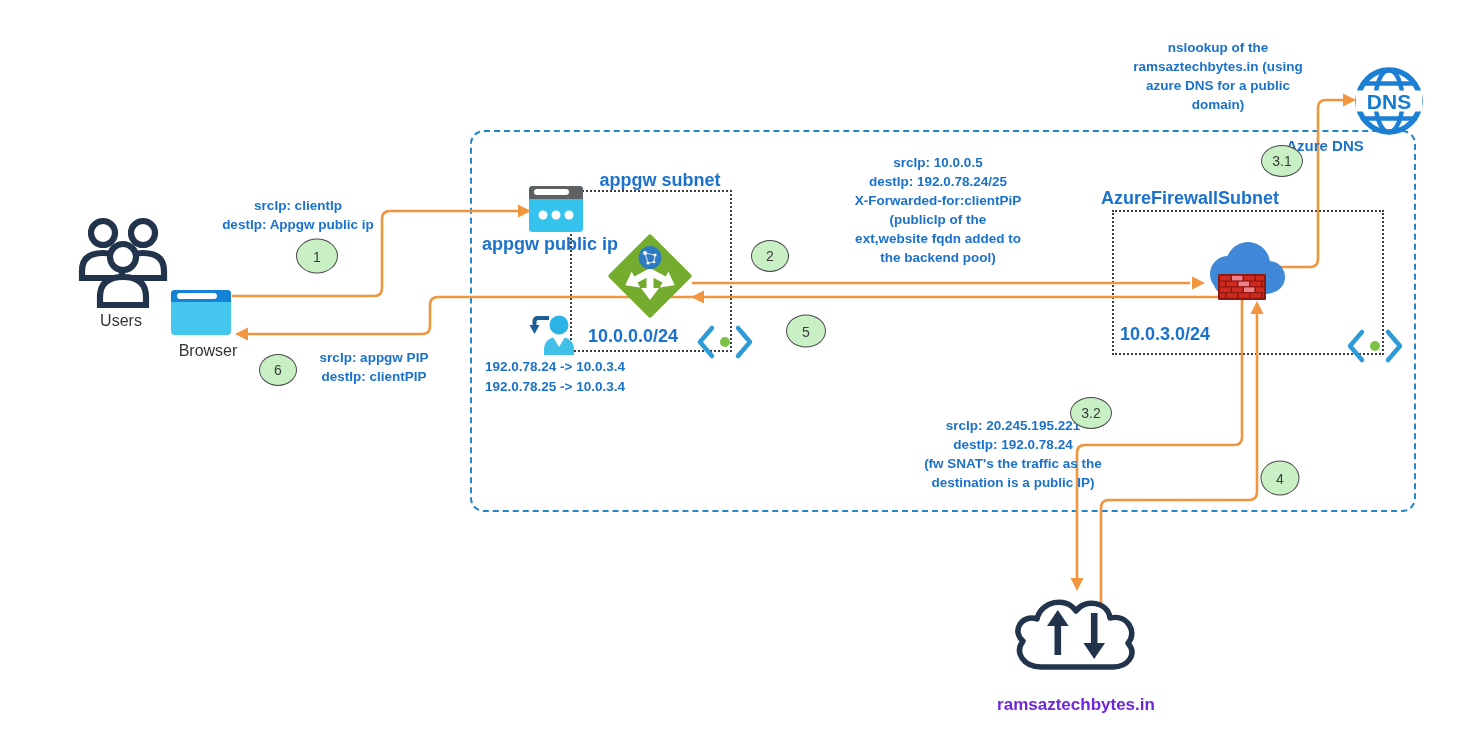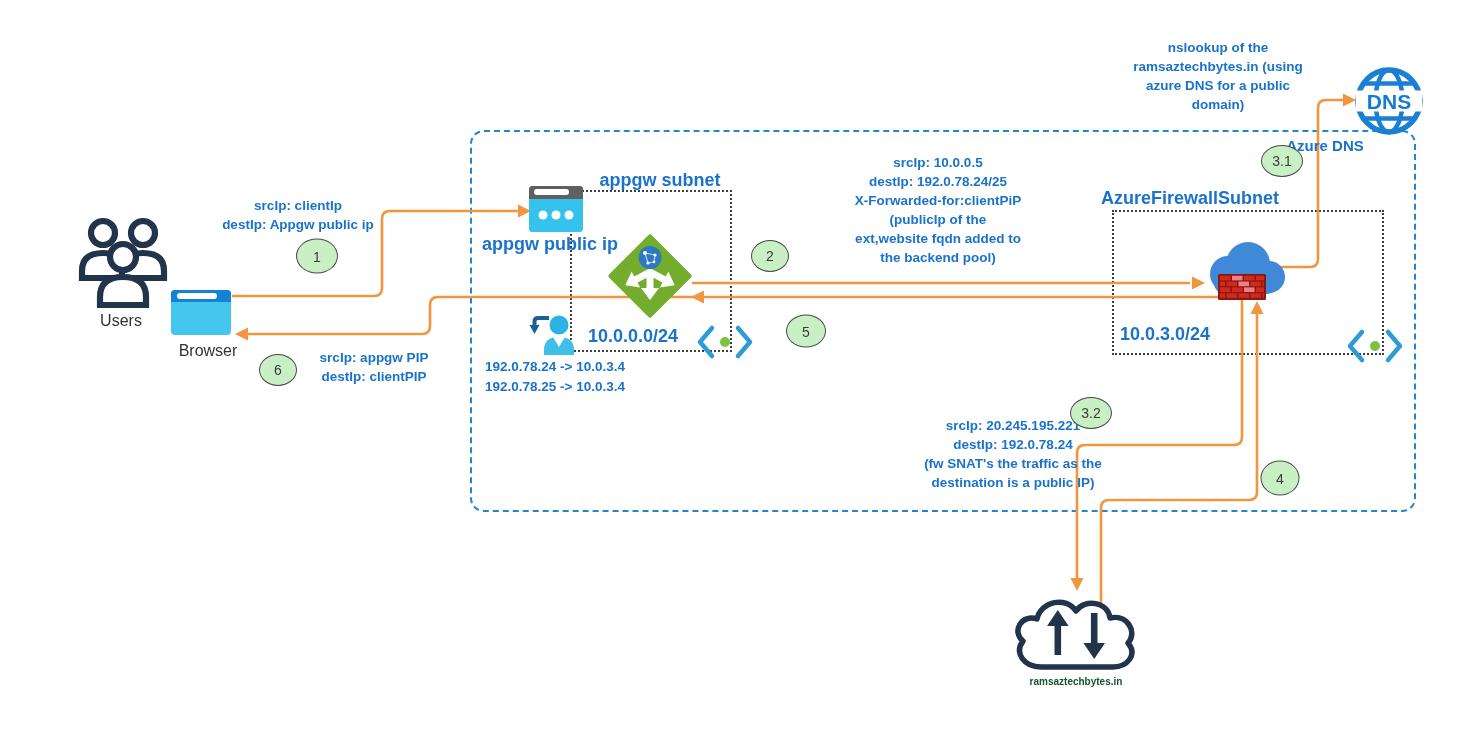--- a/index.html
+++ b/index.html
@@ -3,21 +3,21 @@
 <meta charset="utf-8">
 <style>
   html,body{margin:0;padding:0;background:#ffffff;}
   #canvas{position:relative;width:1484px;height:737px;background:#fff;overflow:hidden;
           font-family:"Liberation Sans",sans-serif;}
   .abs{position:absolute;}
   .blue-note{color:#1b72cc;font-weight:bold;font-size:13.5px;line-height:19px;
              text-align:center;white-space:pre-line;transform:translateX(-50%);z-index:4;}
   .blue-label{color:#1b72cc;font-weight:bold;font-size:18px;white-space:nowrap;z-index:4;}
   .dark-label{color:#333333;font-size:16px;white-space:nowrap;transform:translateX(-50%);z-index:4;}
-  .black-bold{color:#14532d;font-weight:bold;font-size:10px;white-space:nowrap;transform:translateX(-50%);z-index:4;}
+  .black-bold{color:#6d28d9;font-weight:bold;font-size:17px;white-space:nowrap;transform:translateX(-50%);z-index:4;margin-top:19px;}
   .nat-text{color:#1b72cc;font-weight:bold;font-size:13.5px;line-height:20px;white-space:pre-line;z-index:4;}
   .badge{background:#c9efc5;border:1.4px solid #4a4a4a;border-radius:50%;
          display:flex;align-items:center;justify-content:center;
          color:#3a3a3a;font-size:14px;z-index:5;transform:translate(-50%,-50%);}
   .vnet-border{border:2.4px dashed #2287c9;border-radius:14px;z-index:0;}
   .subnet-box{border:2px dotted #3d3d3d;z-index:0;}
   svg{display:block;}
   .icon{z-index:2;}
   #flows{position:absolute;left:0;top:0;z-index:1;}
 </style>

